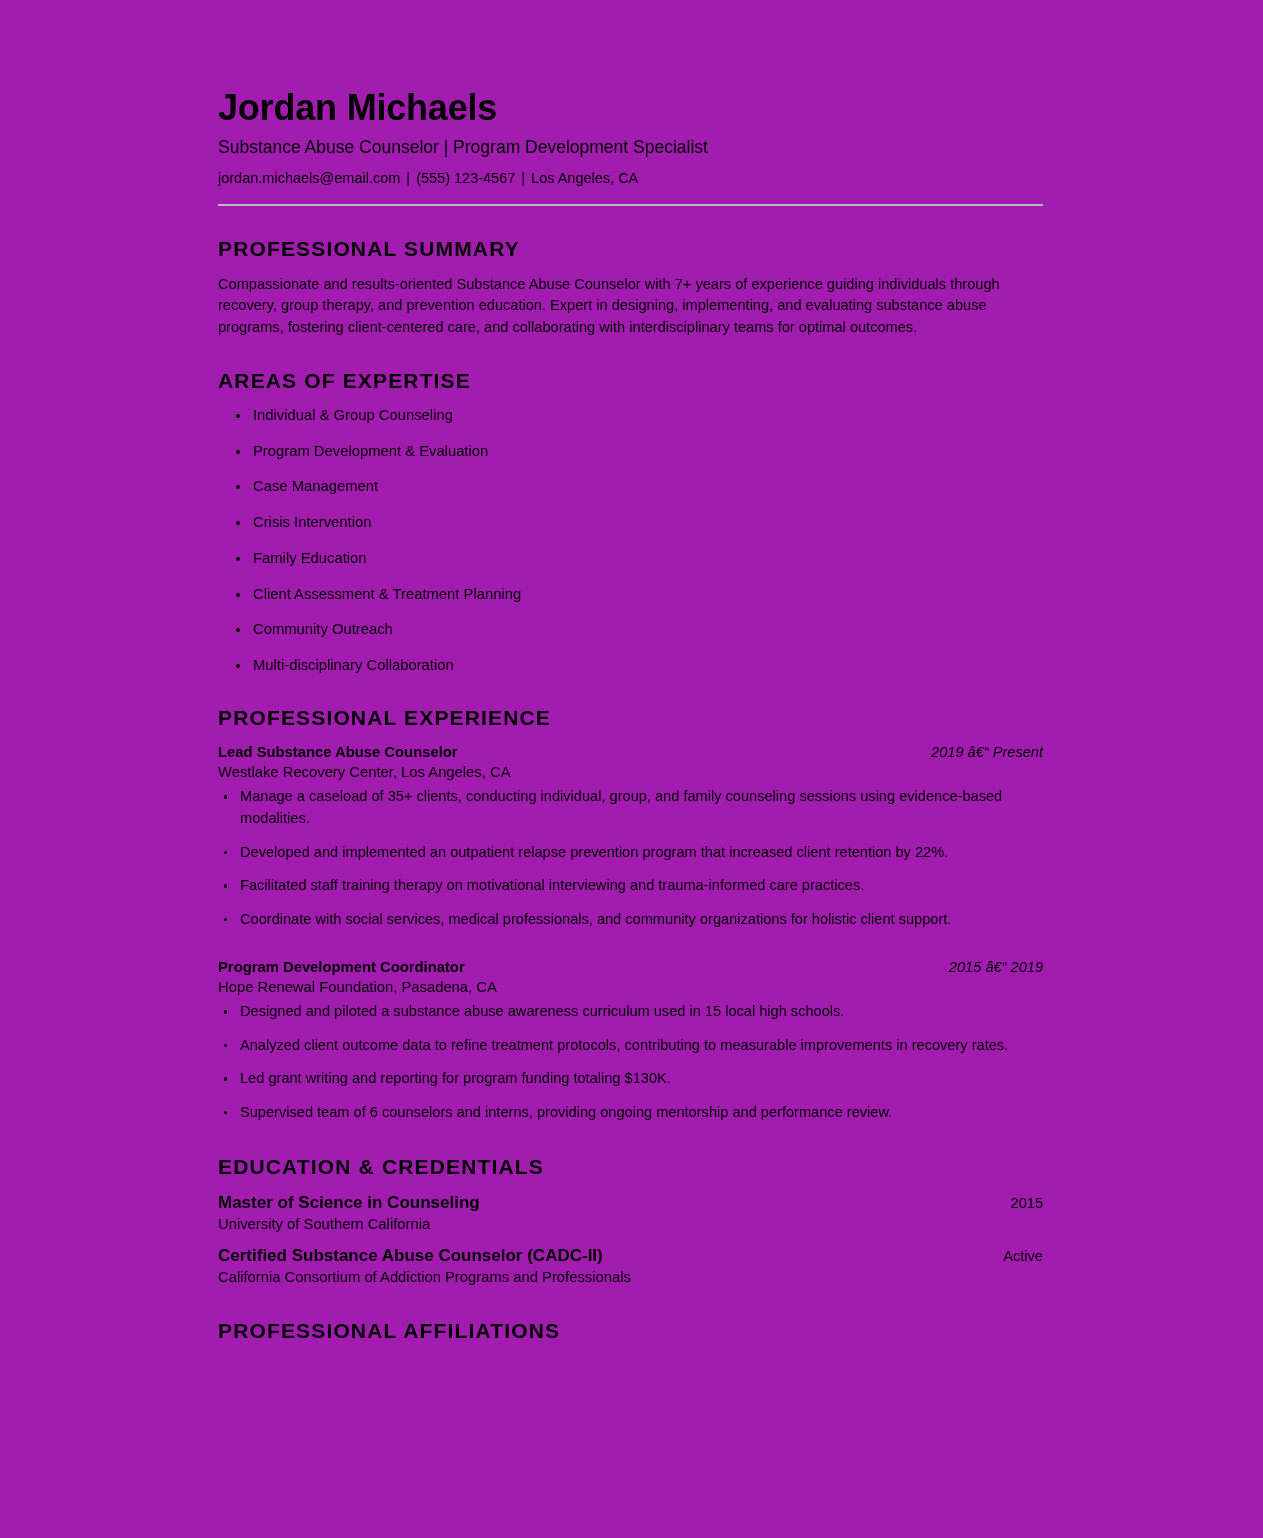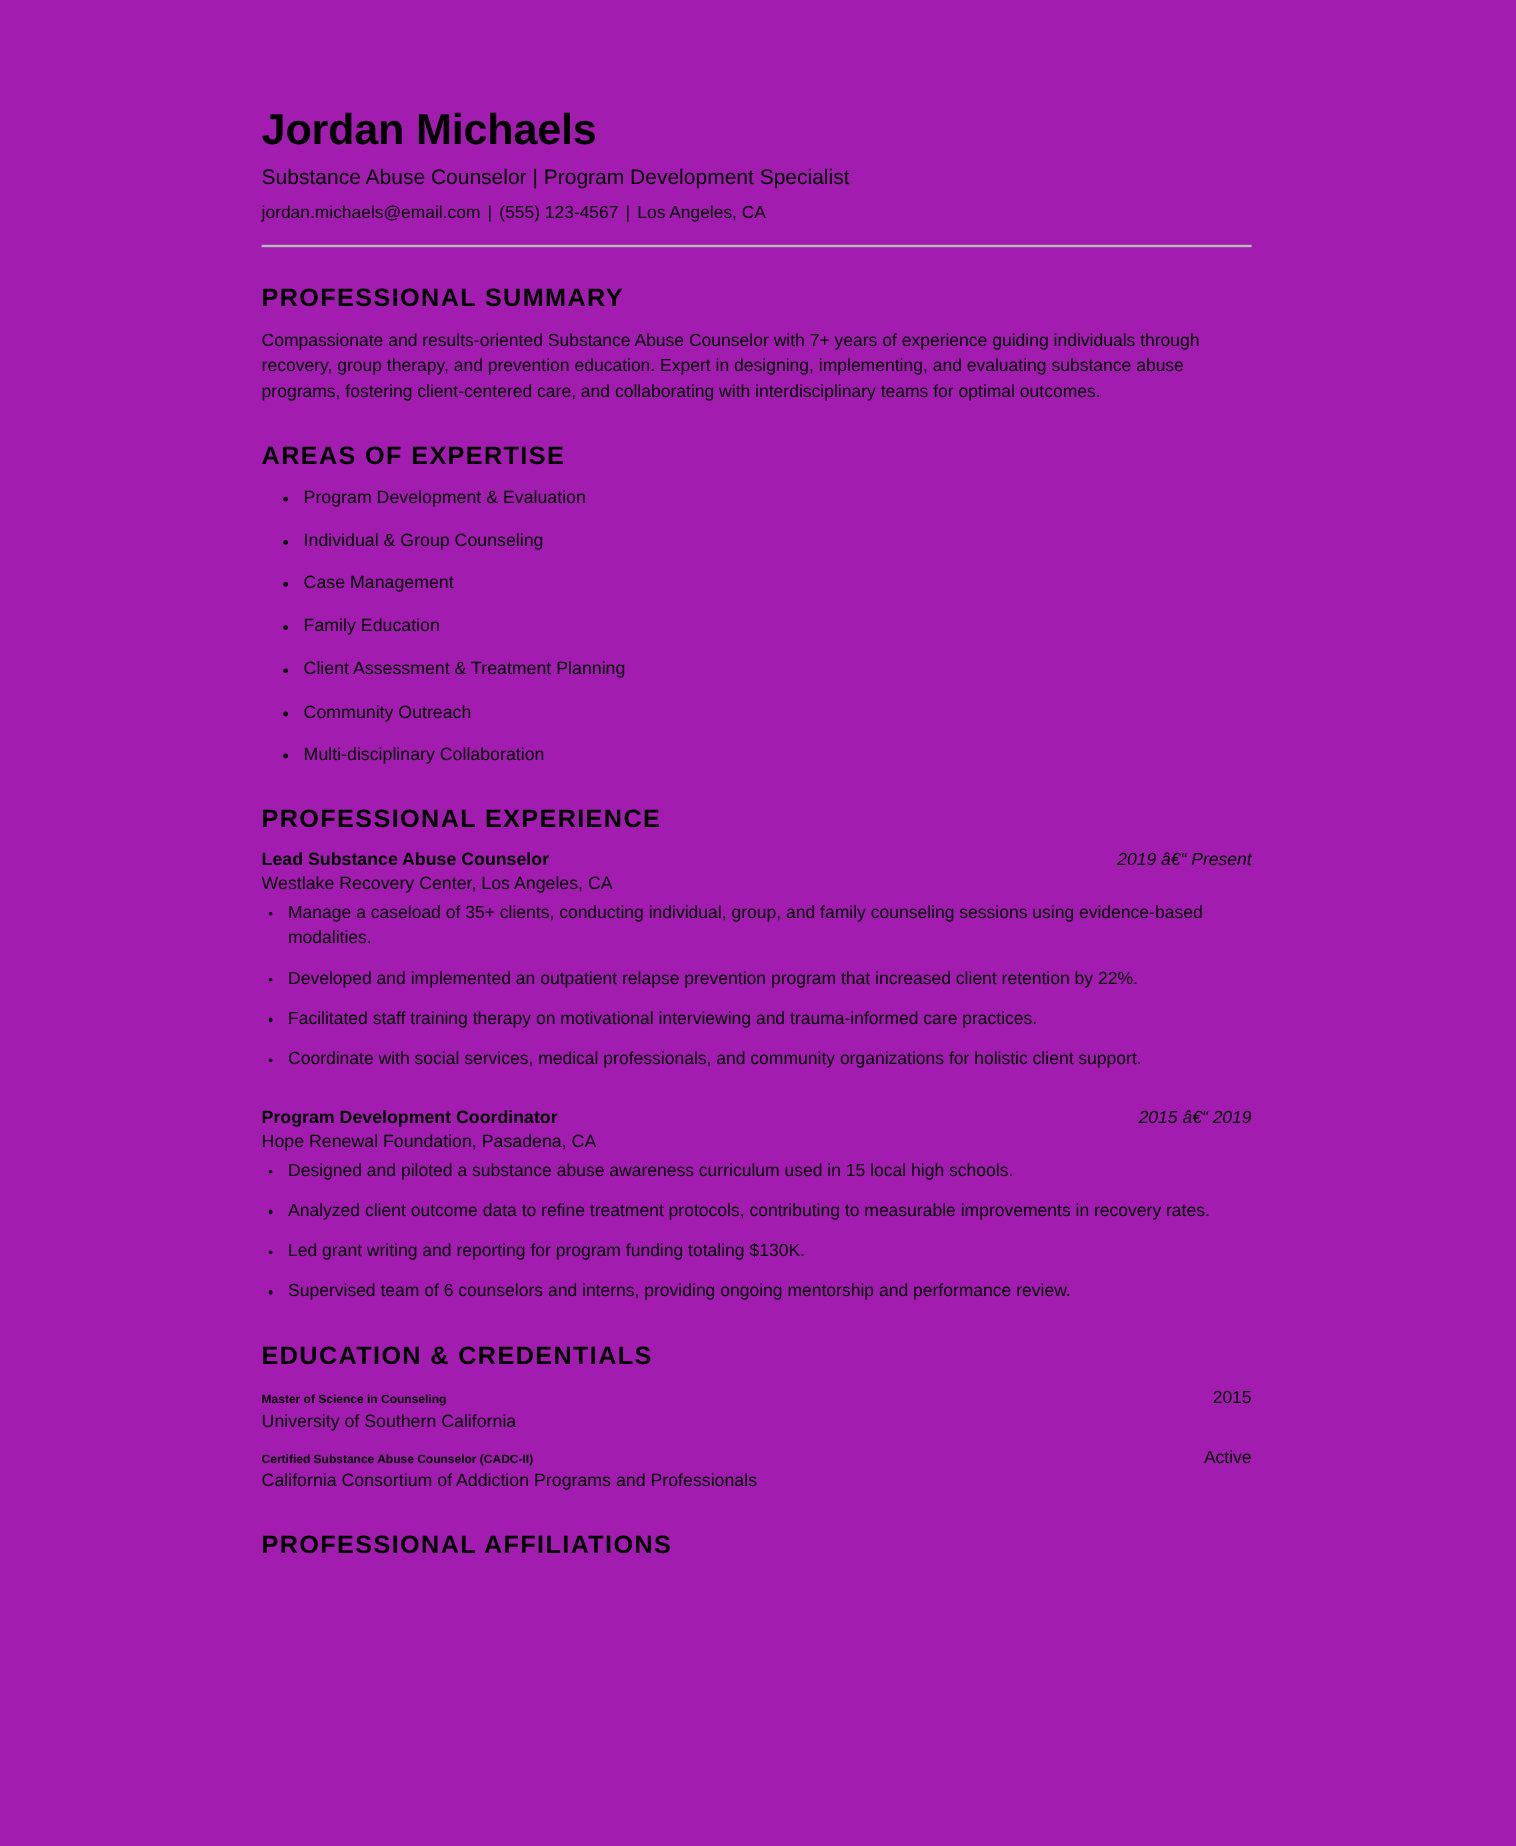--- a/index.html
+++ b/index.html
@@ -160,21 +160,21 @@
   .edu {
     margin-bottom: 10px;
   }
   .edu-head {
     display: flex;
     justify-content: space-between;
     align-items: baseline;
     width: 825px;
   }
   .edu-degree {
-    font-size: 10px;
+    font-size: 17px;
     font-weight: bold;
     line-height: 1.35;
   }
   .edu-date {
     font-size: 14.6px;
     line-height: 1.35;
     white-space: nowrap;
     text-align: right;
   }
   .edu-school {
@@ -202,23 +202,24 @@
     </div>
 
     <div class="section">
       <h2 class="section-title">PROFESSIONAL SUMMARY</h2>
       <p class="summary-text">Compassionate and results-oriented Substance Abuse Counselor with 7+ years of experience guiding individuals through recovery, group therapy, and prevention education. Expert in designing, implementing, and evaluating substance abuse programs, fostering client-centered care, and collaborating with interdisciplinary teams for optimal outcomes.</p>
     </div>
 
     <div class="section">
       <h2 class="section-title">AREAS OF EXPERTISE</h2>
       <ul class="expertise">
+        <li>Individual &amp; Group Counseling</li>
         <li>Program Development &amp; Evaluation</li>
-        <li>Individual &amp; Group Counseling</li>
         <li>Case Management</li>
+        <li>Crisis Intervention</li>
         <li>Family Education</li>
         <li>Client Assessment &amp; Treatment Planning</li>
         <li>Community Outreach</li>
         <li>Multi-disciplinary Collaboration</li>
       </ul>
     </div>
 
     <div class="section">
       <h2 class="section-title">PROFESSIONAL EXPERIENCE</h2>
 

